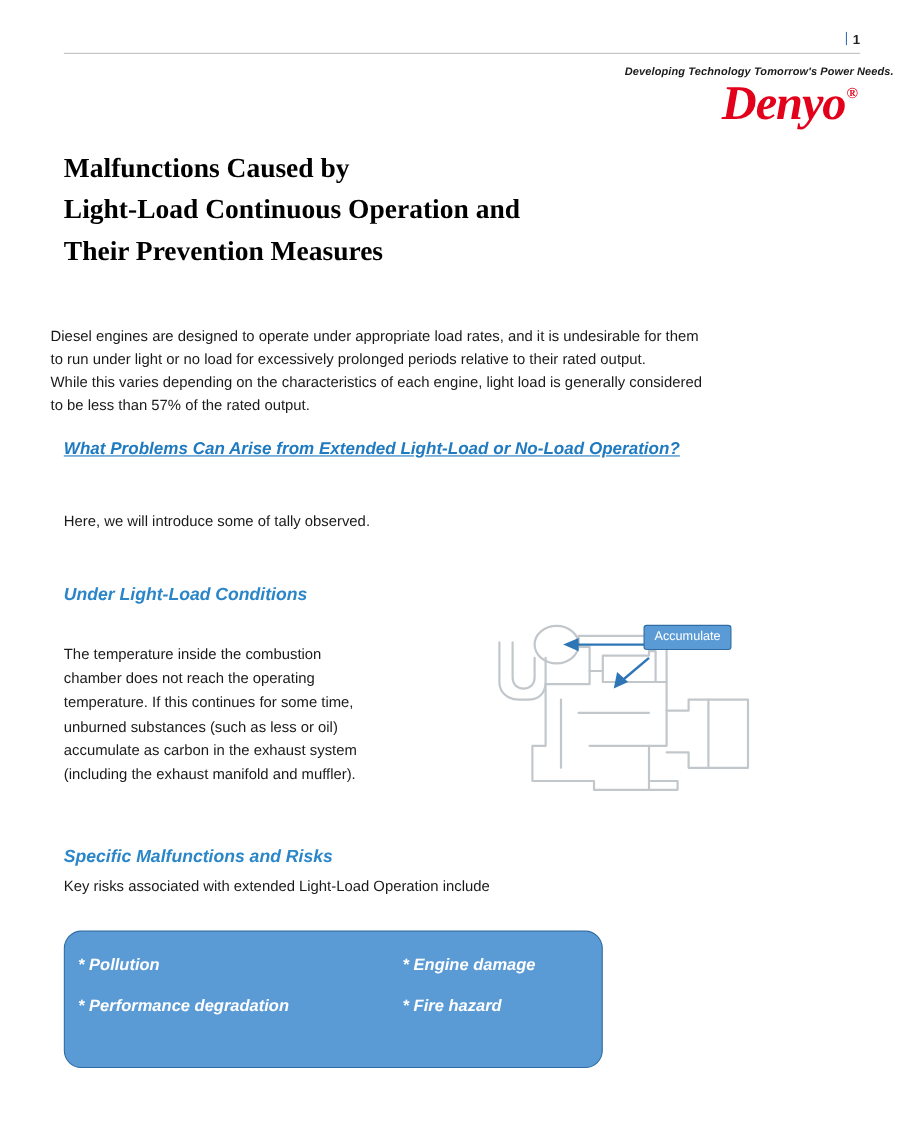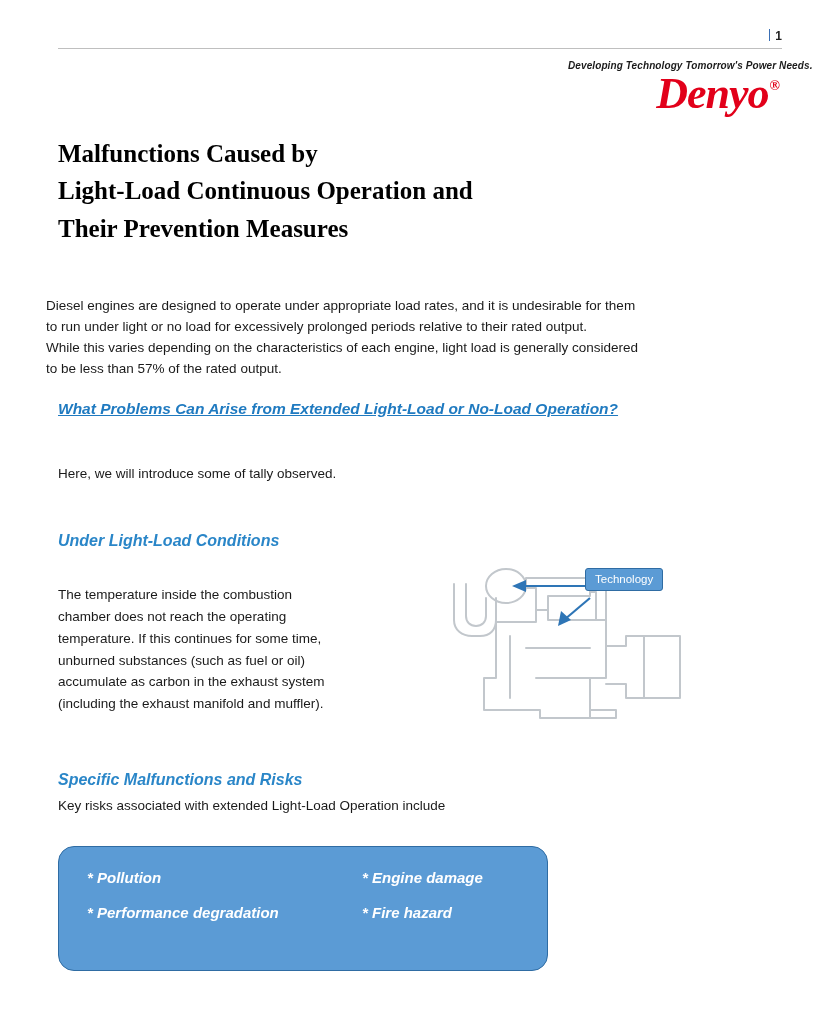--- a/index.html
+++ b/index.html
@@ -209,25 +209,26 @@
     width: 490px;
     height: 125px;
     background: #5b9bd5;
     border: 1px solid #2f6ca3;
     border-radius: 16px;
     box-sizing: border-box;
   }
   .risk-grid {
     position: absolute;
     top: 22px;
-    left: 28px;
+    left: 12px;
     right: 14px;
     display: grid;
     grid-template-columns: 275px auto;
     grid-row-gap: 18px;
+    gap: 20px;
   }
   .risk-item {
     font-size: 15px;
     font-weight: bold;
     font-style: italic;
     color: #ffffff;
     white-space: nowrap;
   }
 </style>
 </head>
@@ -262,21 +263,21 @@
 <div class="question-heading">What Problems Can Arise from Extended Light-Load or No-Load Operation?</div>
 
 <div class="lead-line">Here, we will introduce some of tally observed.</div>
 
 <div class="section-heading-1">Under Light-Load Conditions</div>
 
 <div class="section-body-1">
   <span class="line">The temperature inside the combustion</span>
   <span class="line">chamber does not reach the operating</span>
   <span class="line">temperature. If this continues for some time,</span>
-  <span class="line">unburned substances (such as fuel or oil)</span>
+  <span class="line">unburned substances (such as less or oil)</span>
   <span class="line">accumulate as carbon in the exhaust system</span>
   <span class="line">(including the exhaust manifold and muffler).</span>
 </div>
 
 <div class="engine-figure">
   <svg width="300" height="180" viewBox="0 0 300 180" xmlns="http://www.w3.org/2000/svg">
     <g fill="none" stroke="#c2c7cc" stroke-width="2" stroke-linejoin="round" stroke-linecap="round">
 
       <path d="M14 26 L14 62 C14 72 22 78 32 78 L40 78 C50 78 56 72 56 62 L56 40"></path>
       <path d="M26 26 L26 58 C26 64 30 68 36 68 C42 68 46 64 46 58 L46 40"></path>
@@ -302,21 +303,21 @@
 
     <g stroke="#2e75b6" stroke-width="2.2" fill="none">
       <path d="M146 28 L80 28"></path>
       <path d="M150 40 L124 62"></path>
     </g>
     <g fill="#2e75b6">
       <polygon points="72,28 86,22 86,34"></polygon>
       <polygon points="118,68 121,53 131,62"></polygon>
     </g>
   </svg>
-  <div class="accumulate-label">Technology</div>
+  <div class="accumulate-label">Accumulate</div>
 </div>
 
 <div class="section-heading-2">Specific Malfunctions and Risks</div>
 <div class="risks-lead">Key risks associated with extended Light-Load Operation include</div>
 
 <div class="risk-box">
   <div class="risk-grid">
     <div class="risk-item">* Pollution</div>
     <div class="risk-item">* Engine damage</div>
     <div class="risk-item">* Performance degradation</div>

